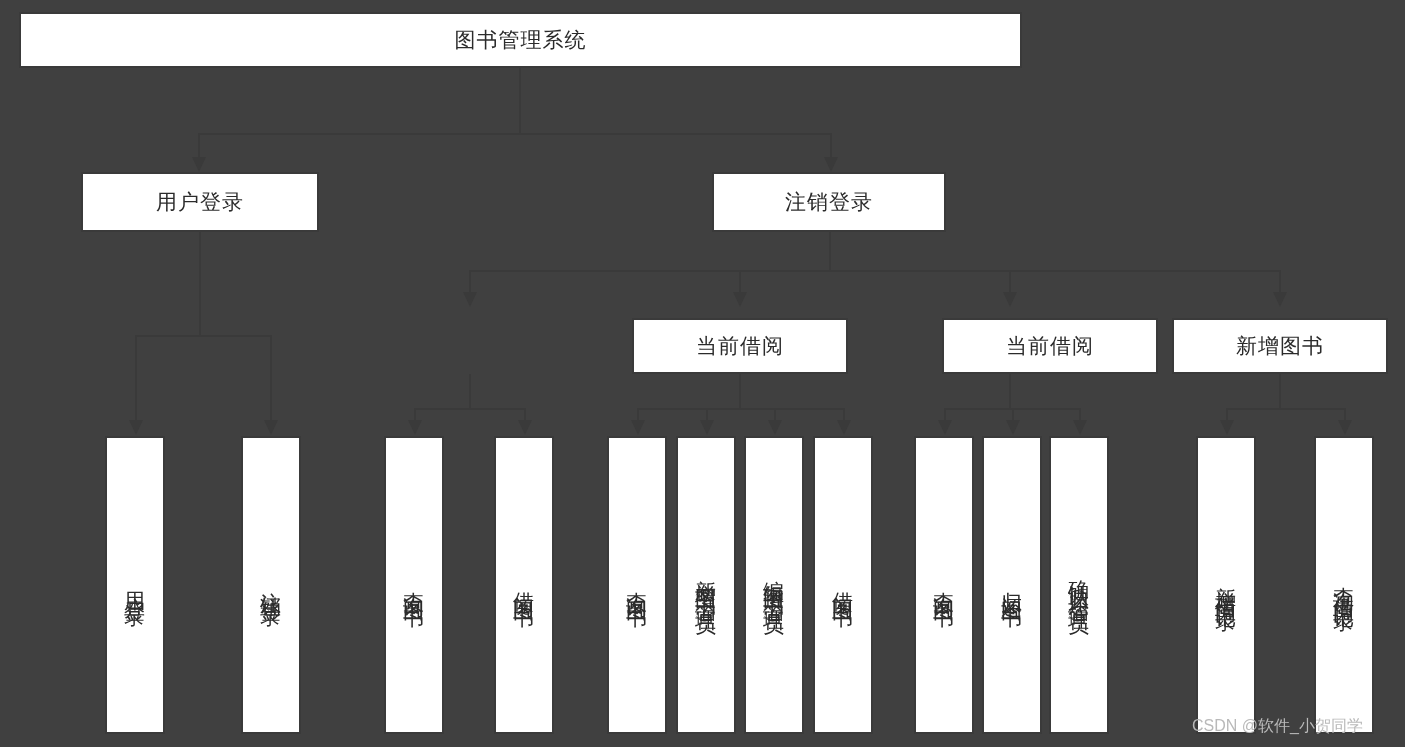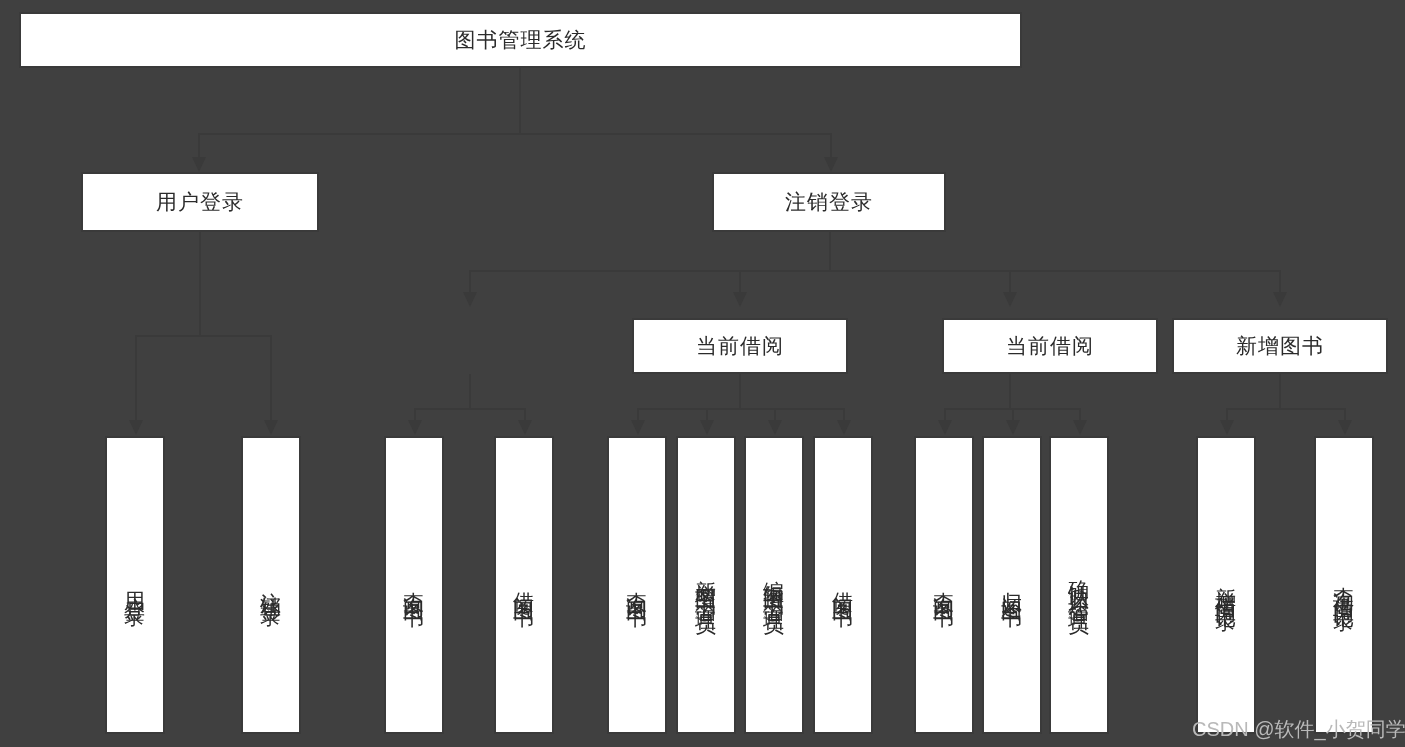--- a/index.html
+++ b/index.html
@@ -61,21 +61,21 @@
     width: 0;
     height: 0;
     border-left: 7px solid transparent;
     border-right: 7px solid transparent;
     border-top: 15px solid #3a3a3a;
   }
 
   
   .watermark {
     position: absolute;
-    font-size: 20px;
+    font-size: 16px;
     color: #b9b9b9;
     white-space: nowrap;
     user-select: none;
   }
 </style>
 </head>
 <body>
 
 <div id="canvas">
 

